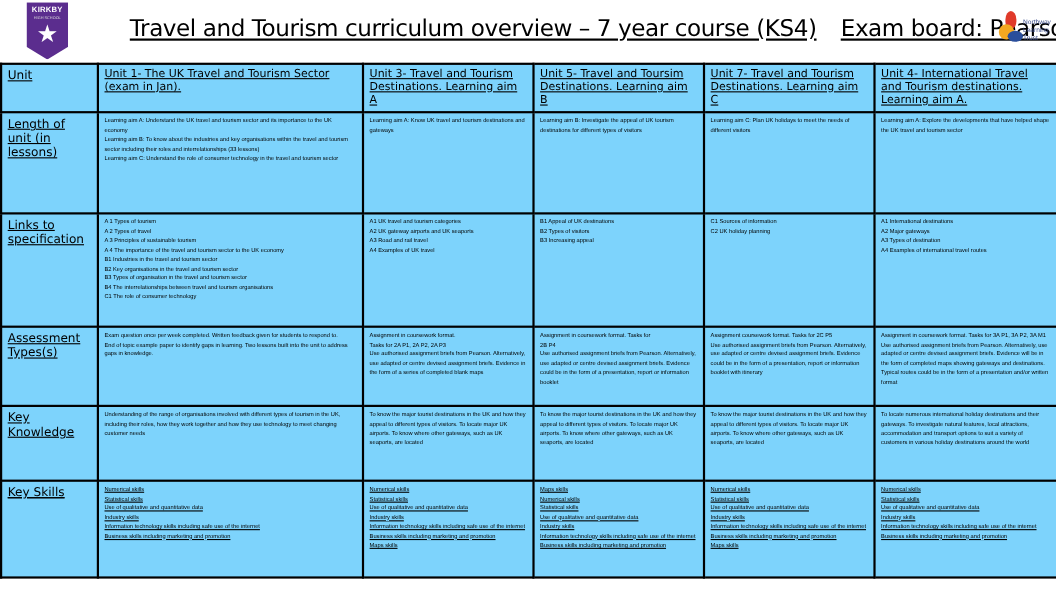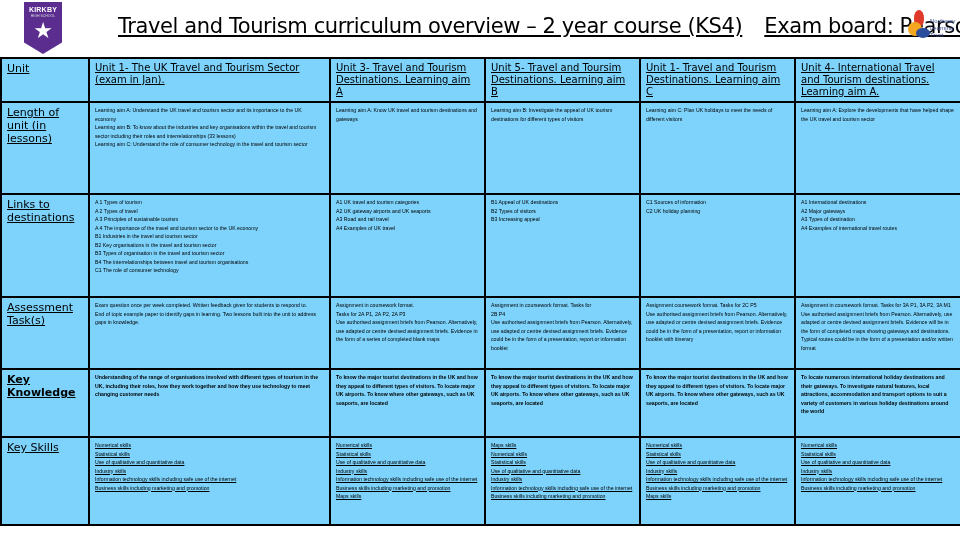--- a/index.html
+++ b/index.html
@@ -21,36 +21,36 @@
   table.grid { position: absolute; left: 0; top: 57px; width: 960px; border-collapse: collapse; table-layout: fixed; }
   table.grid td { border: 2px solid #000; vertical-align: top; padding: 3px 5px; background: #7dd3fc; }
   .rowhead { font-size: 11px; text-decoration: underline; font-family: "DejaVu Sans", sans-serif; line-height: 13px; }
   .colhead { font-size: 10px; text-decoration: underline; font-family: "DejaVu Sans", sans-serif; line-height: 12px; }
   .cell { font-size: 5.2px; line-height: 8.5px; }
   .cell div { white-space: normal; }
   .r0 { height: 44px; }
   .r1 { height: 92px; }
   .r2 { height: 103px; }
   .r3 { height: 72px; }
-  .r4 { height: 68px; font-weight: bold; }
+  .r4 { height: 68px; }
   .r5 { height: 88px; text-decoration: underline; }
 </style>
 </head>
 <body>
 
 <div class="logo-left">
   <div class="shield">
     <div class="name">KIRKBY</div>
     <div class="sub">HIGH SCHOOL</div>
     <div class="star">★</div>
   </div>
 </div>
 
 <div class="title">
-  <span>Travel and Tourism curriculum overview – 2 year course (KS4)</span><span class="board">Exam board: Pearson</span>
+  <span>Travel and Tourism curriculum overview – 7 year course (KS4)</span><span class="board">Exam board: Pearson</span>
 </div>
 
 <div class="logo-right">
   <div class="flame">
     <div class="f1"></div>
       <div class="f2"></div>
       <div class="f3"></div>
   </div>
   <div class="txt">
     <div>Northway</div>
@@ -66,21 +66,21 @@
       <col style="width:155px">
       <col style="width:155px">
       <col style="width:166px">
   </colgroup>
   <tbody id="tbody">
       <tr class="r0">
         <td class="rowhead">Unit</td>
         <td class="colhead">Unit 1- The UK Travel and Tourism Sector (exam in Jan).</td>
         <td class="colhead">Unit 3- Travel and Tourism Destinations. Learning aim A</td>
         <td class="colhead">Unit 5- Travel and Toursim Destinations. Learning aim B</td>
-        <td class="colhead">Unit 1- Travel and Tourism Destinations. Learning aim C</td>
+        <td class="colhead">Unit 7- Travel and Tourism Destinations. Learning aim C</td>
         <td class="colhead">Unit 4- International Travel and Tourism destinations. Learning aim A.</td>
       </tr>
       <tr class="r1">
         <td class="rowhead">Length of unit (in lessons)</td>
         <td class="cell">
           <div>Learning aim A: Understand the UK travel and tourism sector and its importance to the UK</div>
           <div>economy</div>
           <div>Learning aim B: To know about the industries and key organisations within the travel and tourism sector including their roles and interrelationships (33 lessons)</div>
           <div>Learning aim C: Understand the role of consumer technology in the travel and tourism sector</div>
         </td>
@@ -91,21 +91,21 @@
           <div>Learning aim B: Investigate the appeal of UK tourism destinations for different types of visitors</div>
         </td>
         <td class="cell">
           <div>Learning aim C: Plan UK holidays to meet the needs of different visitors</div>
         </td>
         <td class="cell">
           <div>Learning aim A: Explore the developments that have helped shape the UK travel and tourism sector</div>
         </td>
       </tr>
       <tr class="r2">
-        <td class="rowhead">Links to destinations</td>
+        <td class="rowhead">Links to specification</td>
         <td class="cell">
           <div>A 1 Types of tourism</div>
           <div>A 2 Types of travel</div>
           <div>A 3 Principles of sustainable tourism</div>
           <div>A 4 The importance of the travel and tourism sector to the UK economy</div>
           <div>B1 Industries in the travel and tourism sector</div>
           <div>B2 Key organisations in the travel and tourism sector</div>
           <div>B3 Types of organisation in the travel and tourism sector</div>
           <div>B4 The interrelationships between travel and tourism organisations</div>
           <div>C1 The role of consumer technology</div>
@@ -126,21 +126,21 @@
           <div>C2 UK holiday planning</div>
         </td>
         <td class="cell">
           <div>A1 International destinations</div>
           <div>A2 Major gateways</div>
           <div>A3 Types of destination</div>
           <div>A4 Examples of international travel routes</div>
         </td>
       </tr>
       <tr class="r3">
-        <td class="rowhead">Assessment Task(s)</td>
+        <td class="rowhead">Assessment Types(s)</td>
         <td class="cell">
           <div>Exam question once per week completed. Written feedback given for students to respond to.</div>
           <div>End of topic example paper to identify gaps in learning. Two lessons built into the unit to address gaps in knowledge.</div>
         </td>
         <td class="cell">
           <div>Assignment in coursework format.</div>
           <div>Tasks for 2A P1, 2A P2, 2A P3</div>
           <div>Use authorised assignment briefs from Pearson. Alternatively, use adapted or centre devised assignment briefs. Evidence in the form of a series of completed blank maps</div>
         </td>
         <td class="cell">

